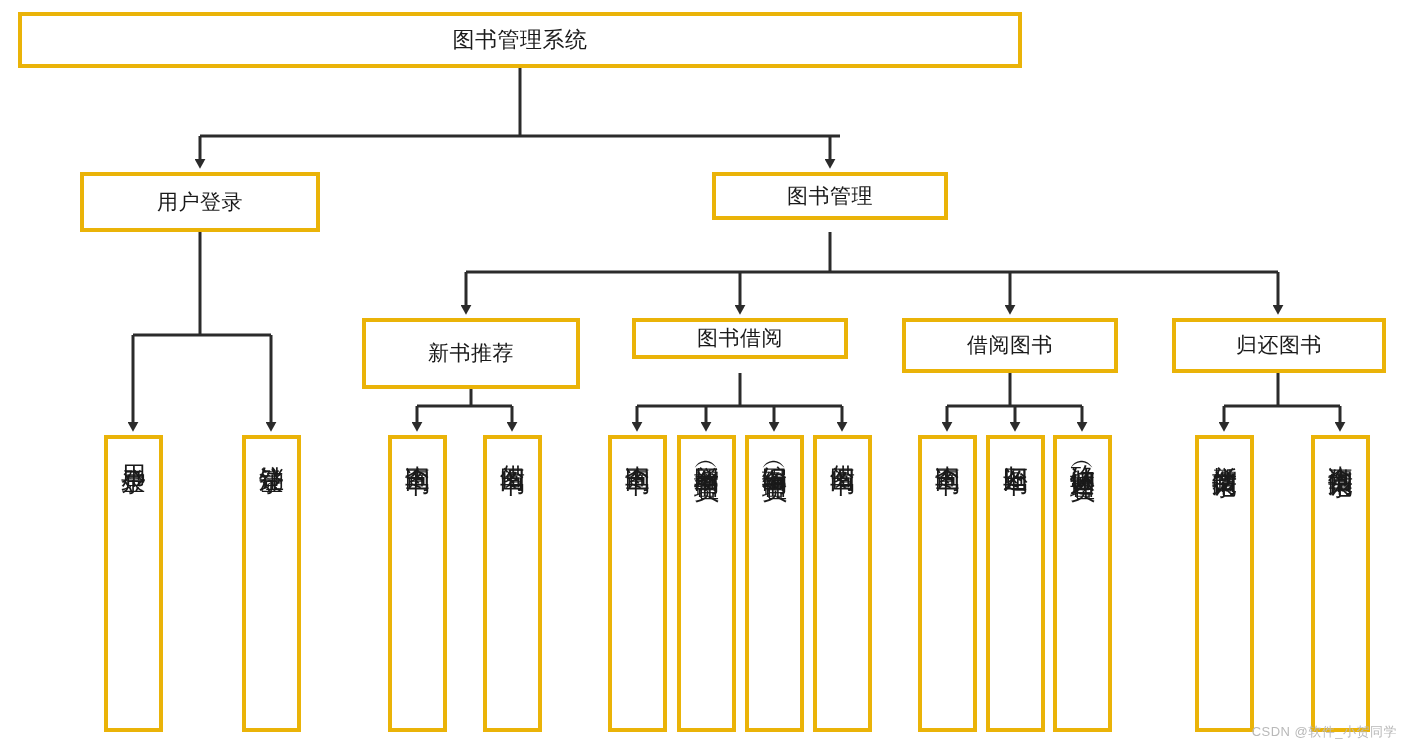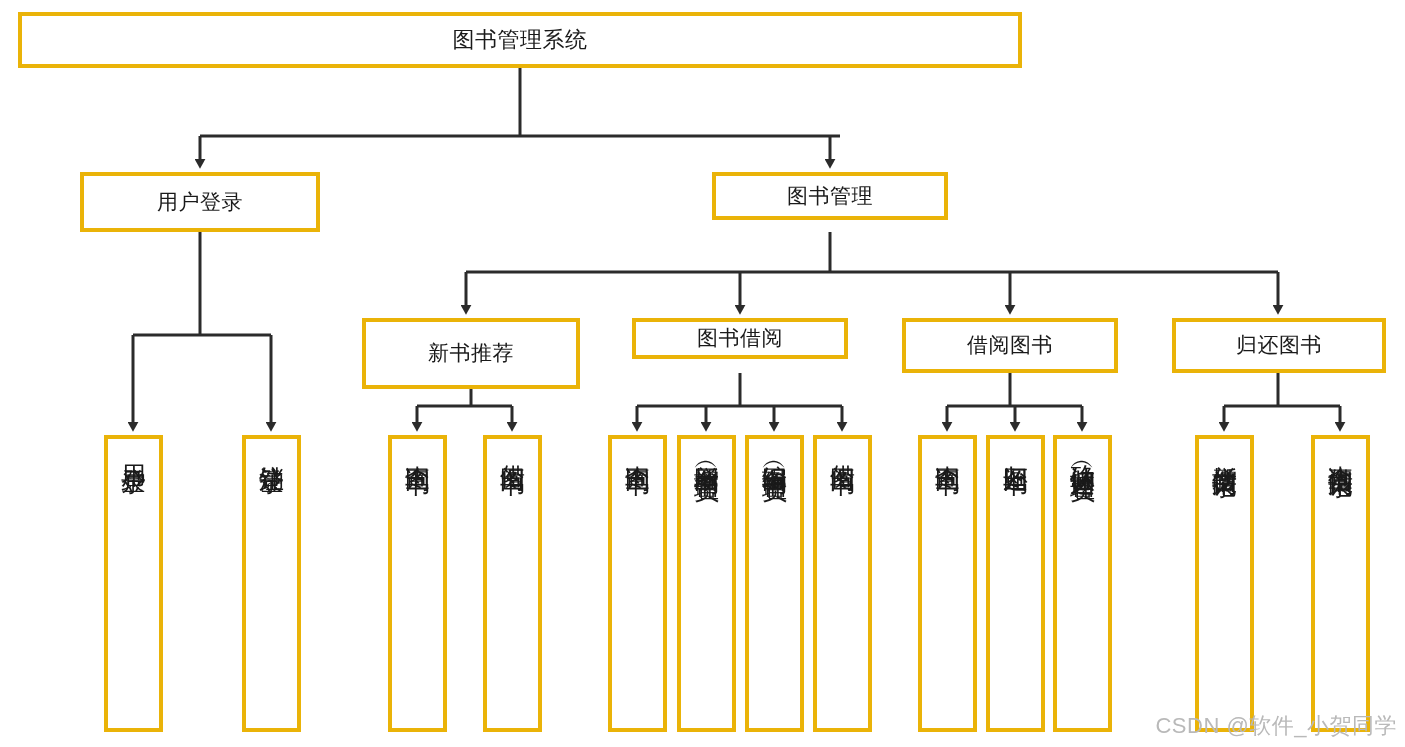--- a/index.html
+++ b/index.html
@@ -61,21 +61,21 @@
     font-size: 25px;
     line-height: 1.0;
     letter-spacing: 2px;
     white-space: nowrap;
     max-height: 285px;
   }
   #watermark {
     position: absolute;
     right: 8px;
     bottom: 6px;
-    font-size: 22px;
+    font-size: 13px;
     color: #b9b9b9;
     letter-spacing: 0.5px;
     white-space: nowrap;
   }
 </style>
 </head>
 <body>
 
 <div id="canvas">
 

